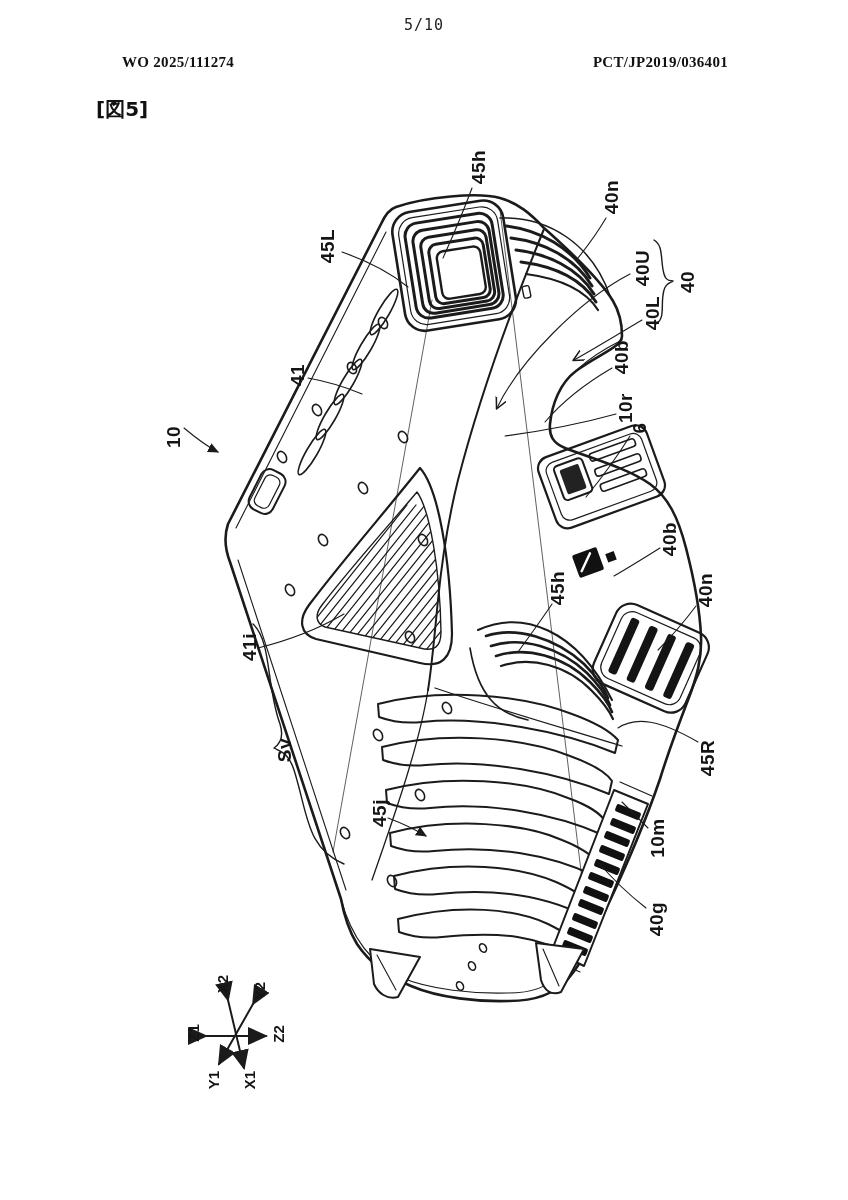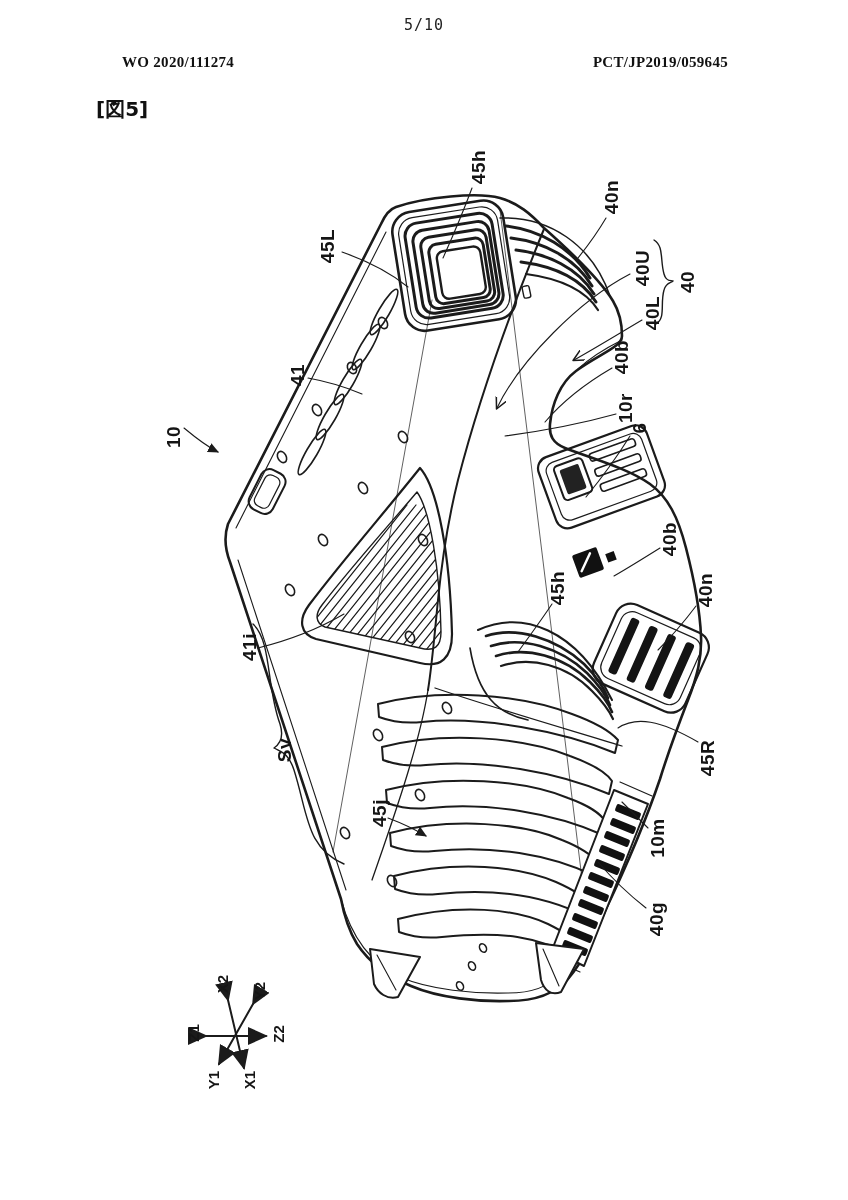--- a/index.html
+++ b/index.html
@@ -34,22 +34,22 @@
     position:absolute; transform:translate(-50%,-50%) rotate(-90deg);
     font:bold 15px "Liberation Sans", sans-serif; white-space:nowrap; color:#151515;
   }
 </style>
 </head>
 <body>
 
 <div class="page">
 
   <div class="hdr-pageno">5/10</div>
-  <div class="hdr-wo">WO 2020/111274</div>
-  <div class="hdr-pct">PCT/JP2019/059645</div>
+  <div class="hdr-wo">WO 2025/111274</div>
+  <div class="hdr-pct">PCT/JP2019/036401</div>
   <div class="fig-label">[図5]</div>
 
   <svg class="drawing" width="848" height="1200" viewBox="0 0 848 1200" fill="none" stroke="#1b1b1b" stroke-linecap="round" stroke-linejoin="round">
 
     <defs>
       <marker id="arr" orient="auto" markerWidth="12" markerHeight="10" refX="9" refY="4.5">
         <path d="M0 0 L10 4.5 L0 9 Z" fill="#1b1b1b" stroke="none"></path>
       </marker>
       <marker id="oarr" orient="auto" markerWidth="14" markerHeight="12" refX="9" refY="5">
         <path d="M0 0 L10 5 L0 10" fill="none" stroke="#1b1b1b" stroke-width="1.4"></path>

